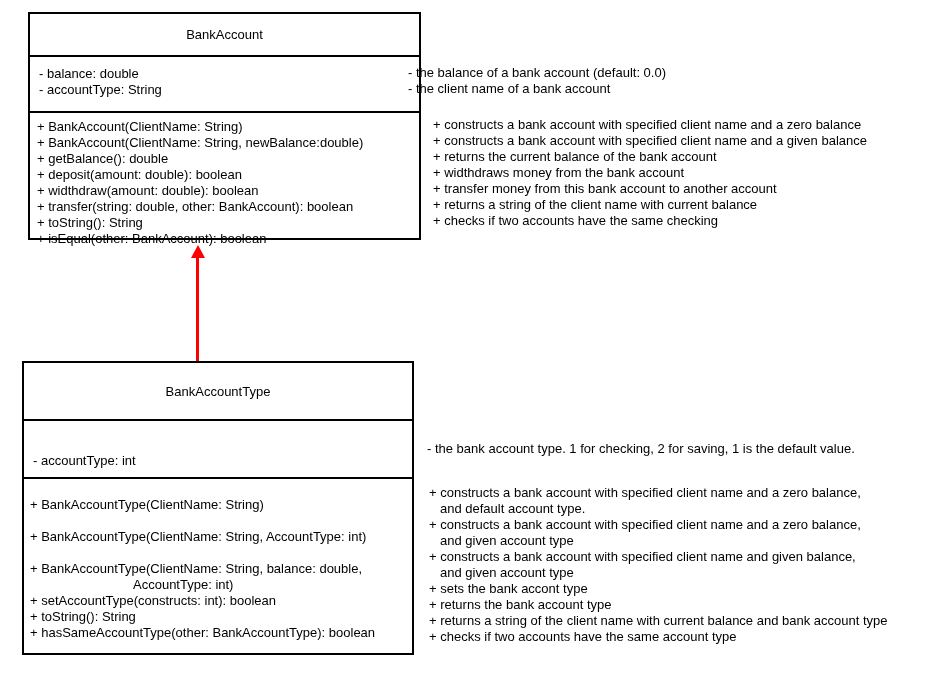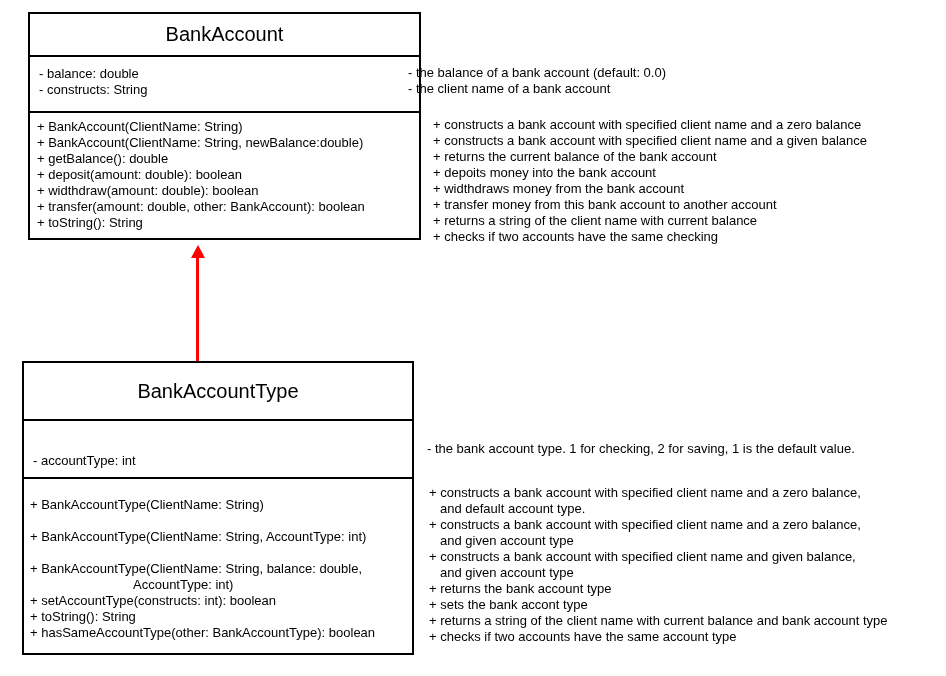--- a/index.html
+++ b/index.html
@@ -15,21 +15,21 @@
   .uml-box {
     position: absolute;
     border: 2px solid #000000;
     background: #ffffff;
     box-sizing: border-box;
   }
   .uml-title {
     display: flex;
     align-items: center;
     justify-content: center;
-    font-size: 20px;
+    font-size: 13px;
     border-bottom: 2px solid #000000;
     box-sizing: border-box;
   }
   .uml-section {
     font-size: 13px;
     line-height: 16px;
     box-sizing: border-box;
   }
   .line { min-height: 16px; white-space: nowrap; }
   .indent { padding-left: 103px; }
@@ -72,43 +72,43 @@
 </style>
 </head>
 <body>
 
 <div class="canvas">
 
   <div class="uml-box" id="box-bankaccount">
     <div class="uml-title">BankAccount</div>
     <div class="uml-section attrs">
       <div class="line">- balance: double</div>
-      <div class="line">- constructs: String</div>
+      <div class="line">- accountType: String</div>
     </div>
     <div class="uml-section methods">
       <div class="line">+ BankAccount(ClientName: String)</div>
       <div class="line">+ BankAccount(ClientName: String, newBalance:double)</div>
       <div class="line">+ getBalance(): double</div>
       <div class="line">+ deposit(amount: double): boolean</div>
       <div class="line">+ widthdraw(amount: double): boolean</div>
-      <div class="line">+ transfer(amount: double, other: BankAccount): boolean</div>
+      <div class="line">+ transfer(string: double, other: BankAccount): boolean</div>
       <div class="line">+ toString(): String</div>
+      <div class="line">+ isEqual(other: BankAccount): boolean</div>
     </div>
   </div>
 
   <div class="comments" id="ba-attr-comments">
     <div class="line">- the balance of a bank account (default: 0.0)</div>
     <div class="line">- the client name of a bank account</div>
   </div>
 
   <div class="comments" id="ba-method-comments">
     <div class="line">+ constructs a bank account with specified client name and a zero balance</div>
     <div class="line">+ constructs a bank account with specified client name and a given balance</div>
     <div class="line">+ returns the current balance of the bank account</div>
-    <div class="line">+ depoits money into  the bank account</div>
     <div class="line">+ widthdraws money from the bank account</div>
     <div class="line">+ transfer money from this bank account to another account</div>
     <div class="line">+ returns a string of the client name with current balance</div>
     <div class="line">+ checks if two accounts have the same checking</div>
   </div>
 
   <div class="arrow-head"></div>
   <div class="arrow-line"></div>
 
   <div class="uml-box" id="box-bankaccounttype">
@@ -133,19 +133,19 @@
     <div class="line">- the bank account type. 1 for checking, 2 for saving, 1 is the default value.</div>
   </div>
 
   <div class="comments" id="bat-method-comments">
     <div class="line">+ constructs a bank account with specified client name and a zero balance,</div>
     <div class="line cont">and default account type.</div>
     <div class="line">+ constructs a bank account with specified client name and a zero balance,</div>
     <div class="line cont">and given account type</div>
     <div class="line">+ constructs a bank account with specified client name and given balance,</div>
     <div class="line cont">and given account type</div>
+    <div class="line">+ sets the bank accont type</div>
     <div class="line">+ returns the bank account type</div>
-    <div class="line">+ sets the bank accont type</div>
     <div class="line">+ returns a string of the client name with current balance and bank account type</div>
     <div class="line">+ checks if two accounts have the same account type</div>
   </div>
 
 </div>
 
 </body></html>

